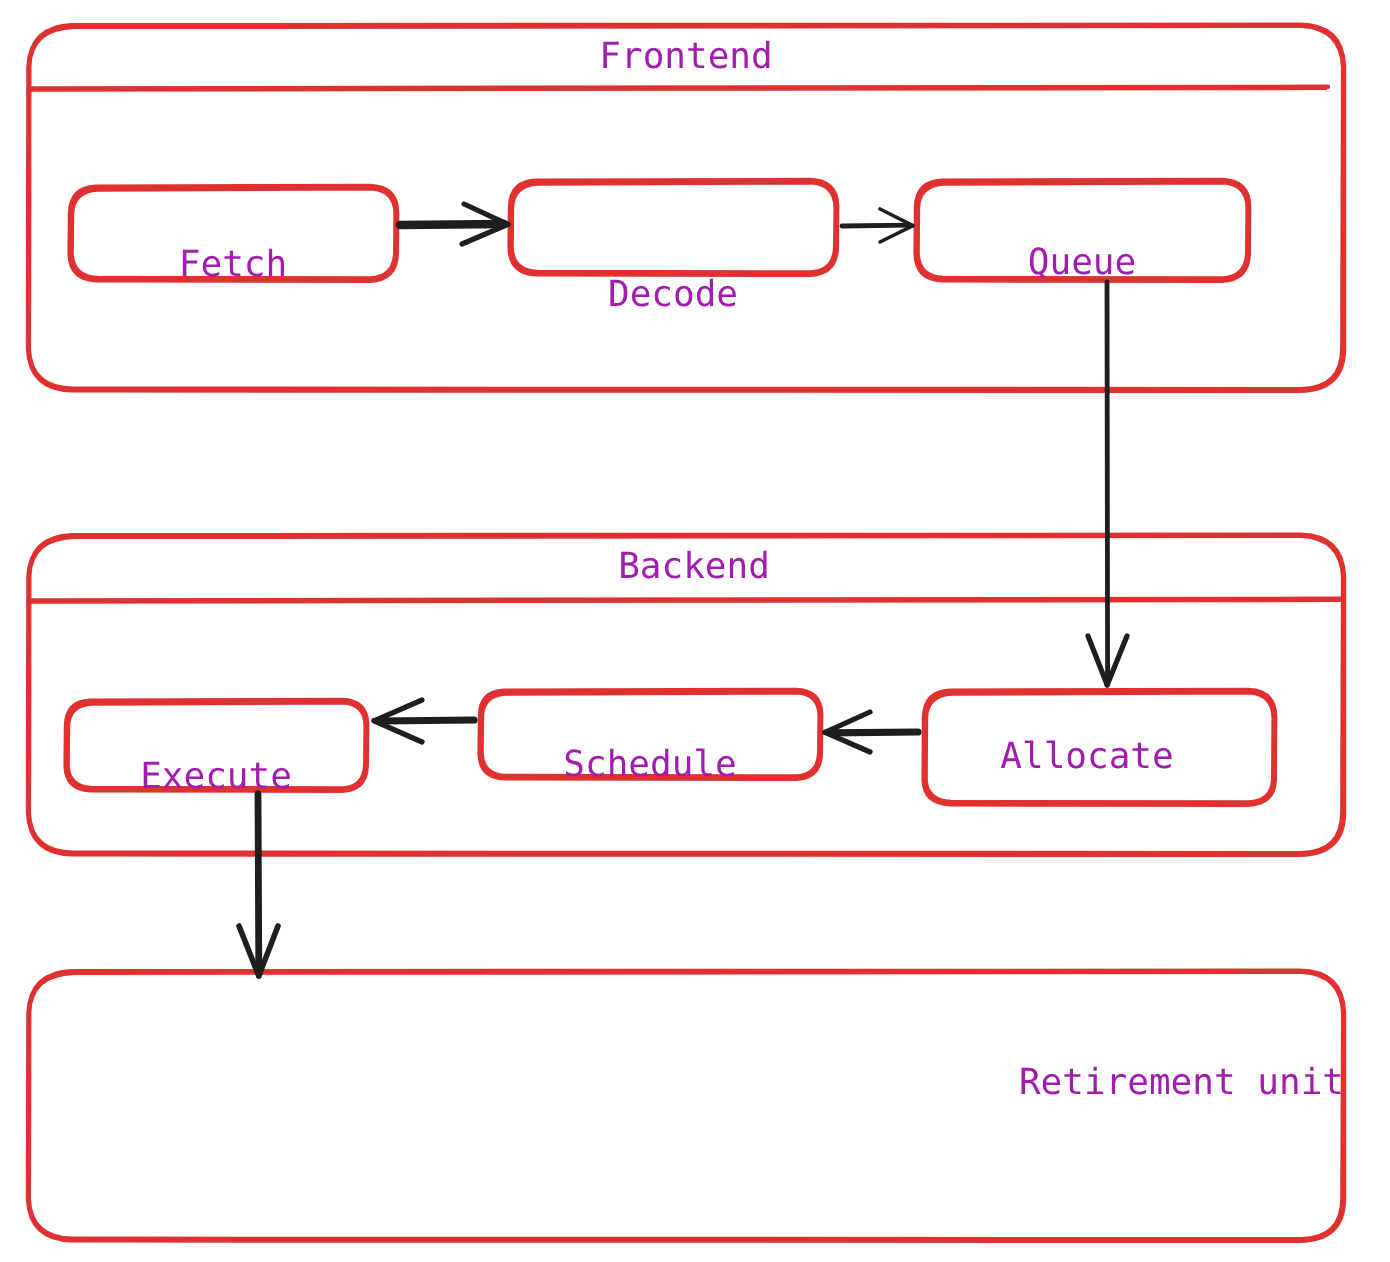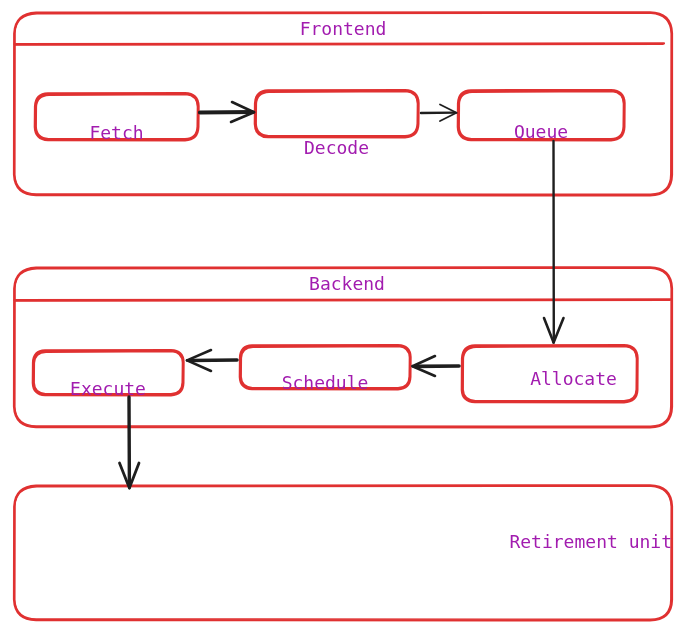--- a/index.html
+++ b/index.html
@@ -44,21 +44,21 @@
   }
   .lbl-frontend   { left:  14px; top:  18px; width: 658px; }
   .lbl-backend    { left:  14px; top: 273px; width: 666px; }
   .lbl-retire     { left:  14px; top: 531px; width: 658px; text-align: right; }
 
   .lbl-fetch      { left:  35px; top: 105px; width: 163px; }
   .lbl-decode     { left: 255px; top: 120px; width: 163px; }
   .lbl-queue      { left: 458px; top: 104px; width: 166px; }
   .lbl-execute    { left:  33px; top: 361px; width: 150px; }
   .lbl-schedule   { left: 240px; top: 355px; width: 170px; }
-  .lbl-allocate   { left: 486px; top: 351px; width: 175px; }
+  .lbl-allocate   { left: 456px; top: 351px; width: 175px; }
 </style>
 </head>
 <body>
 
 <div id="canvas-root">
 
   <svg id="sketch-svg" viewBox="0 0 695 631" xmlns="http://www.w3.org/2000/svg">
 
     <g stroke="#e03131" fill="none" stroke-linecap="round" stroke-linejoin="round">
 

